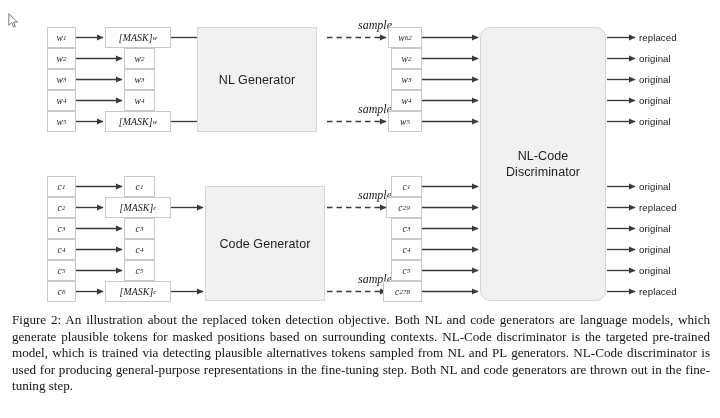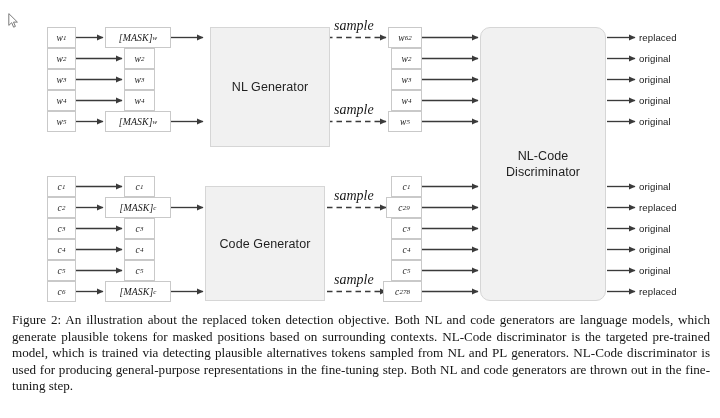--- a/index.html
+++ b/index.html
@@ -65,23 +65,24 @@
     font-family: "Liberation Sans", sans-serif;
     font-size: 9.6px;
     color: #1a1a1a;
     white-space: nowrap;
     letter-spacing: 0.1px;
   }
   .samplelabel {
     position: absolute;
     font-family: "Liberation Serif", serif;
     font-style: italic;
-    font-size: 14px;
+    font-size: 12px;
     color: #1a1a1a;
     white-space: nowrap;
+    margin-left: 24px;
   }
   #svg-arrows {
     position: absolute;
     left: 0; top: 0;
     width: 720px; height: 310px;
     pointer-events: none;
   }
   #caption {
     position: absolute;
     left: 12px; top: 312px;
@@ -195,21 +196,21 @@
   <div class="tok" style="left:124px;top:69px;width:31px;height:21px;">
       <i>w</i>
       <sub>3</sub>
     </div>
   <div class="tok" style="left:124px;top:90px;width:31px;height:21px;">
       <i>w</i>
       <sub>4</sub>
     </div>
   <div class="tok mask" style="left:105px;top:111px;width:66px;height:21px;">[<i>MASK</i>]<sub>w</sub></div>
 
-  <div class="modelbox" style="left:210px;top:27px;width:120px;height:120px;justify-content:center;">
+  <div class="modelbox" style="left:197px;top:27px;width:120px;height:105px;justify-content:center;">
     <span>NL Generator</span>
   </div>
 
   <div class="samplelabel" style="left:334px;top:18px;">sample</div>
   <div class="samplelabel" style="left:334px;top:102px;">sample</div>
 
   <div class="tok sampled" style="left:388px;top:27px;width:34px;height:21px;">
       <i>w</i>
       <sub>62</sub>
     </div>

